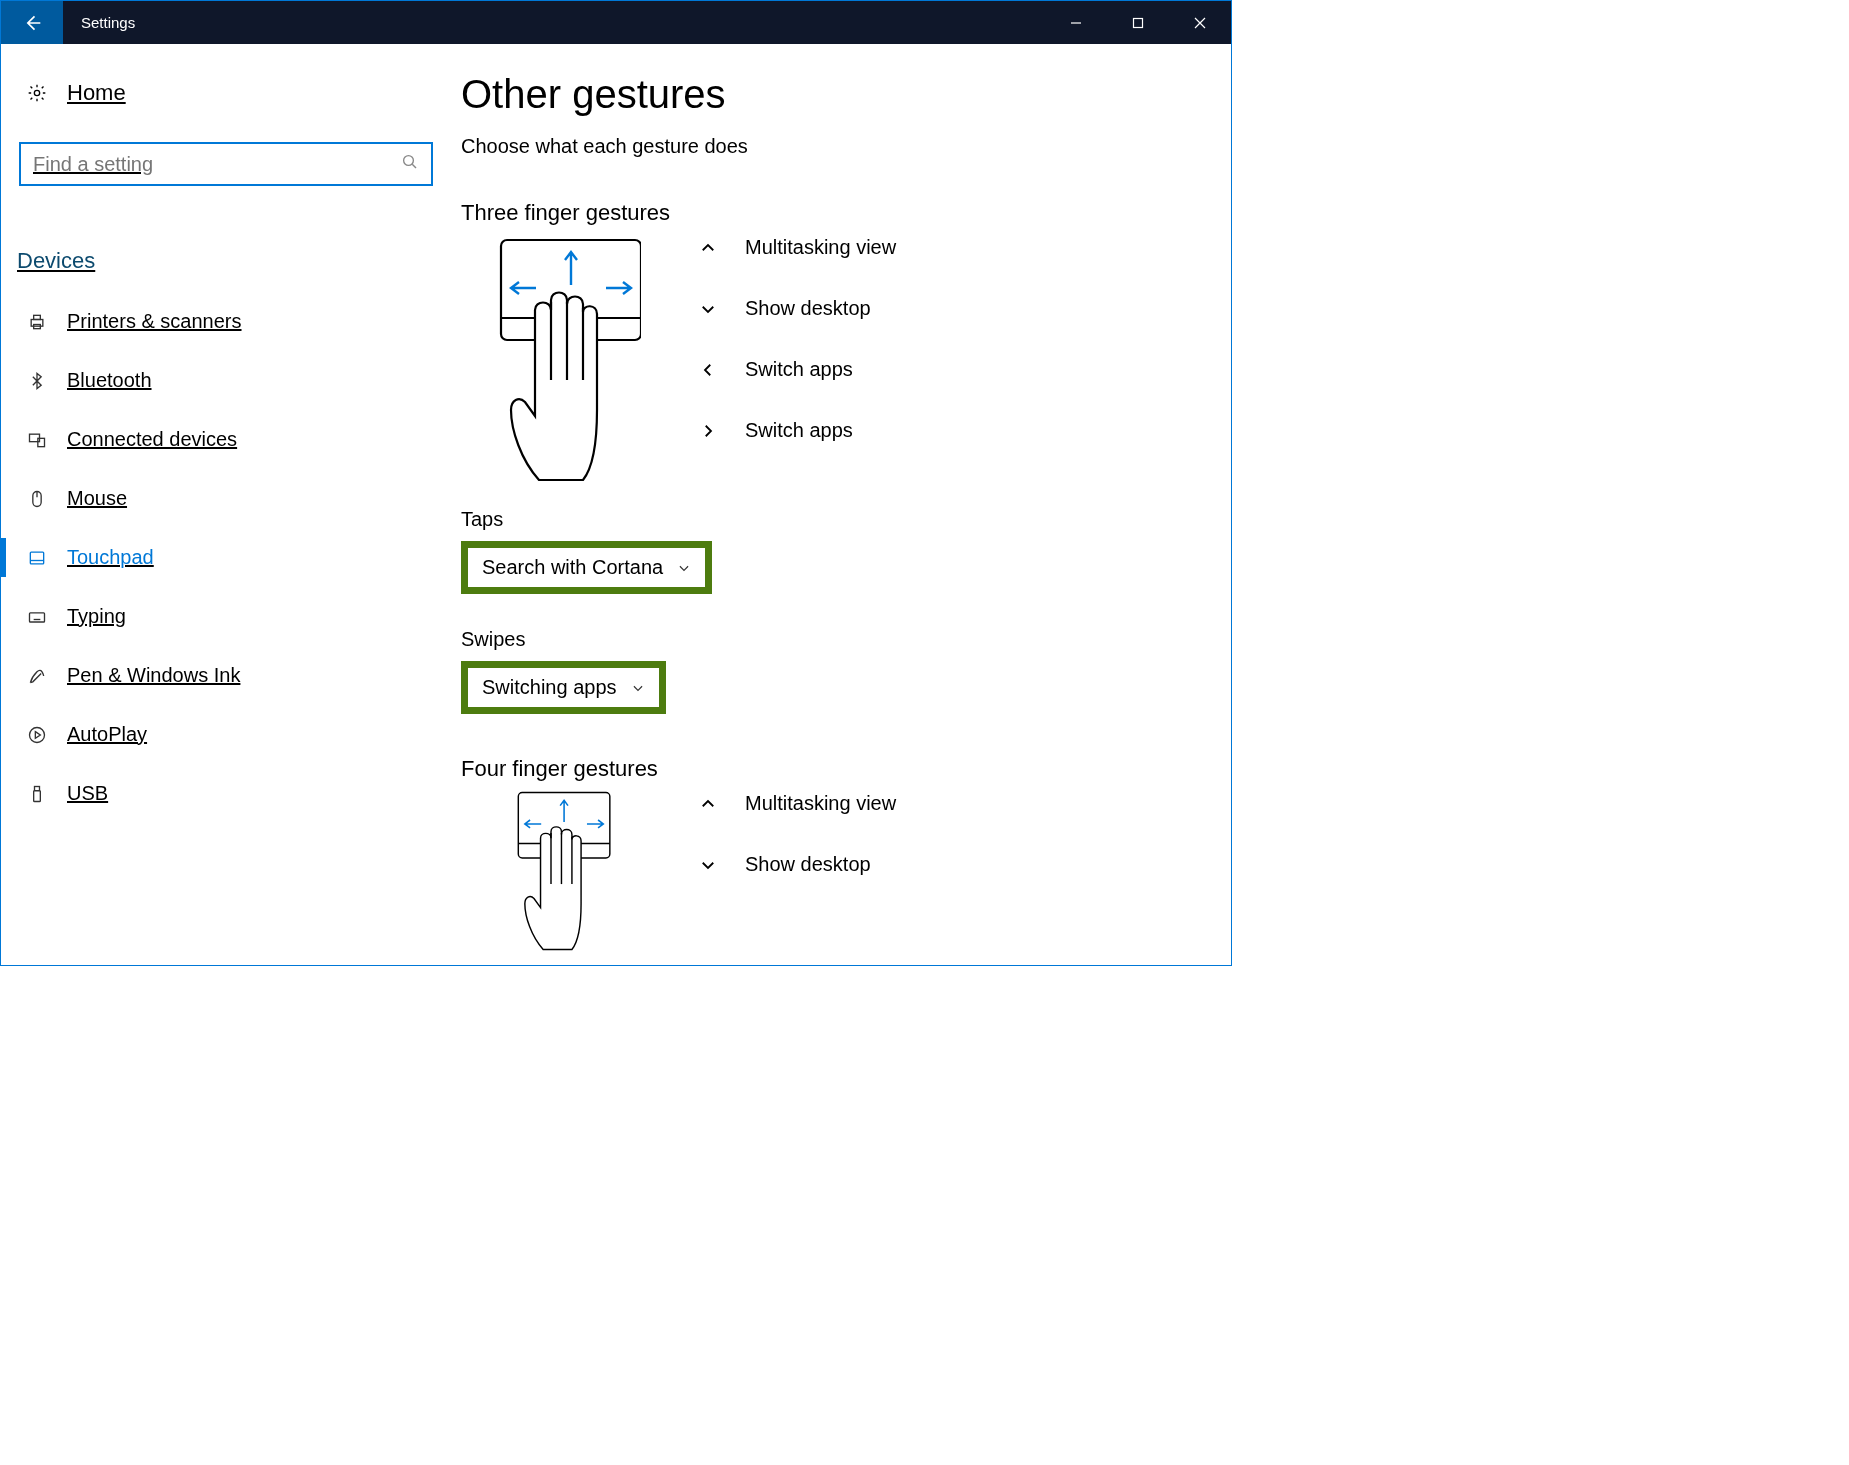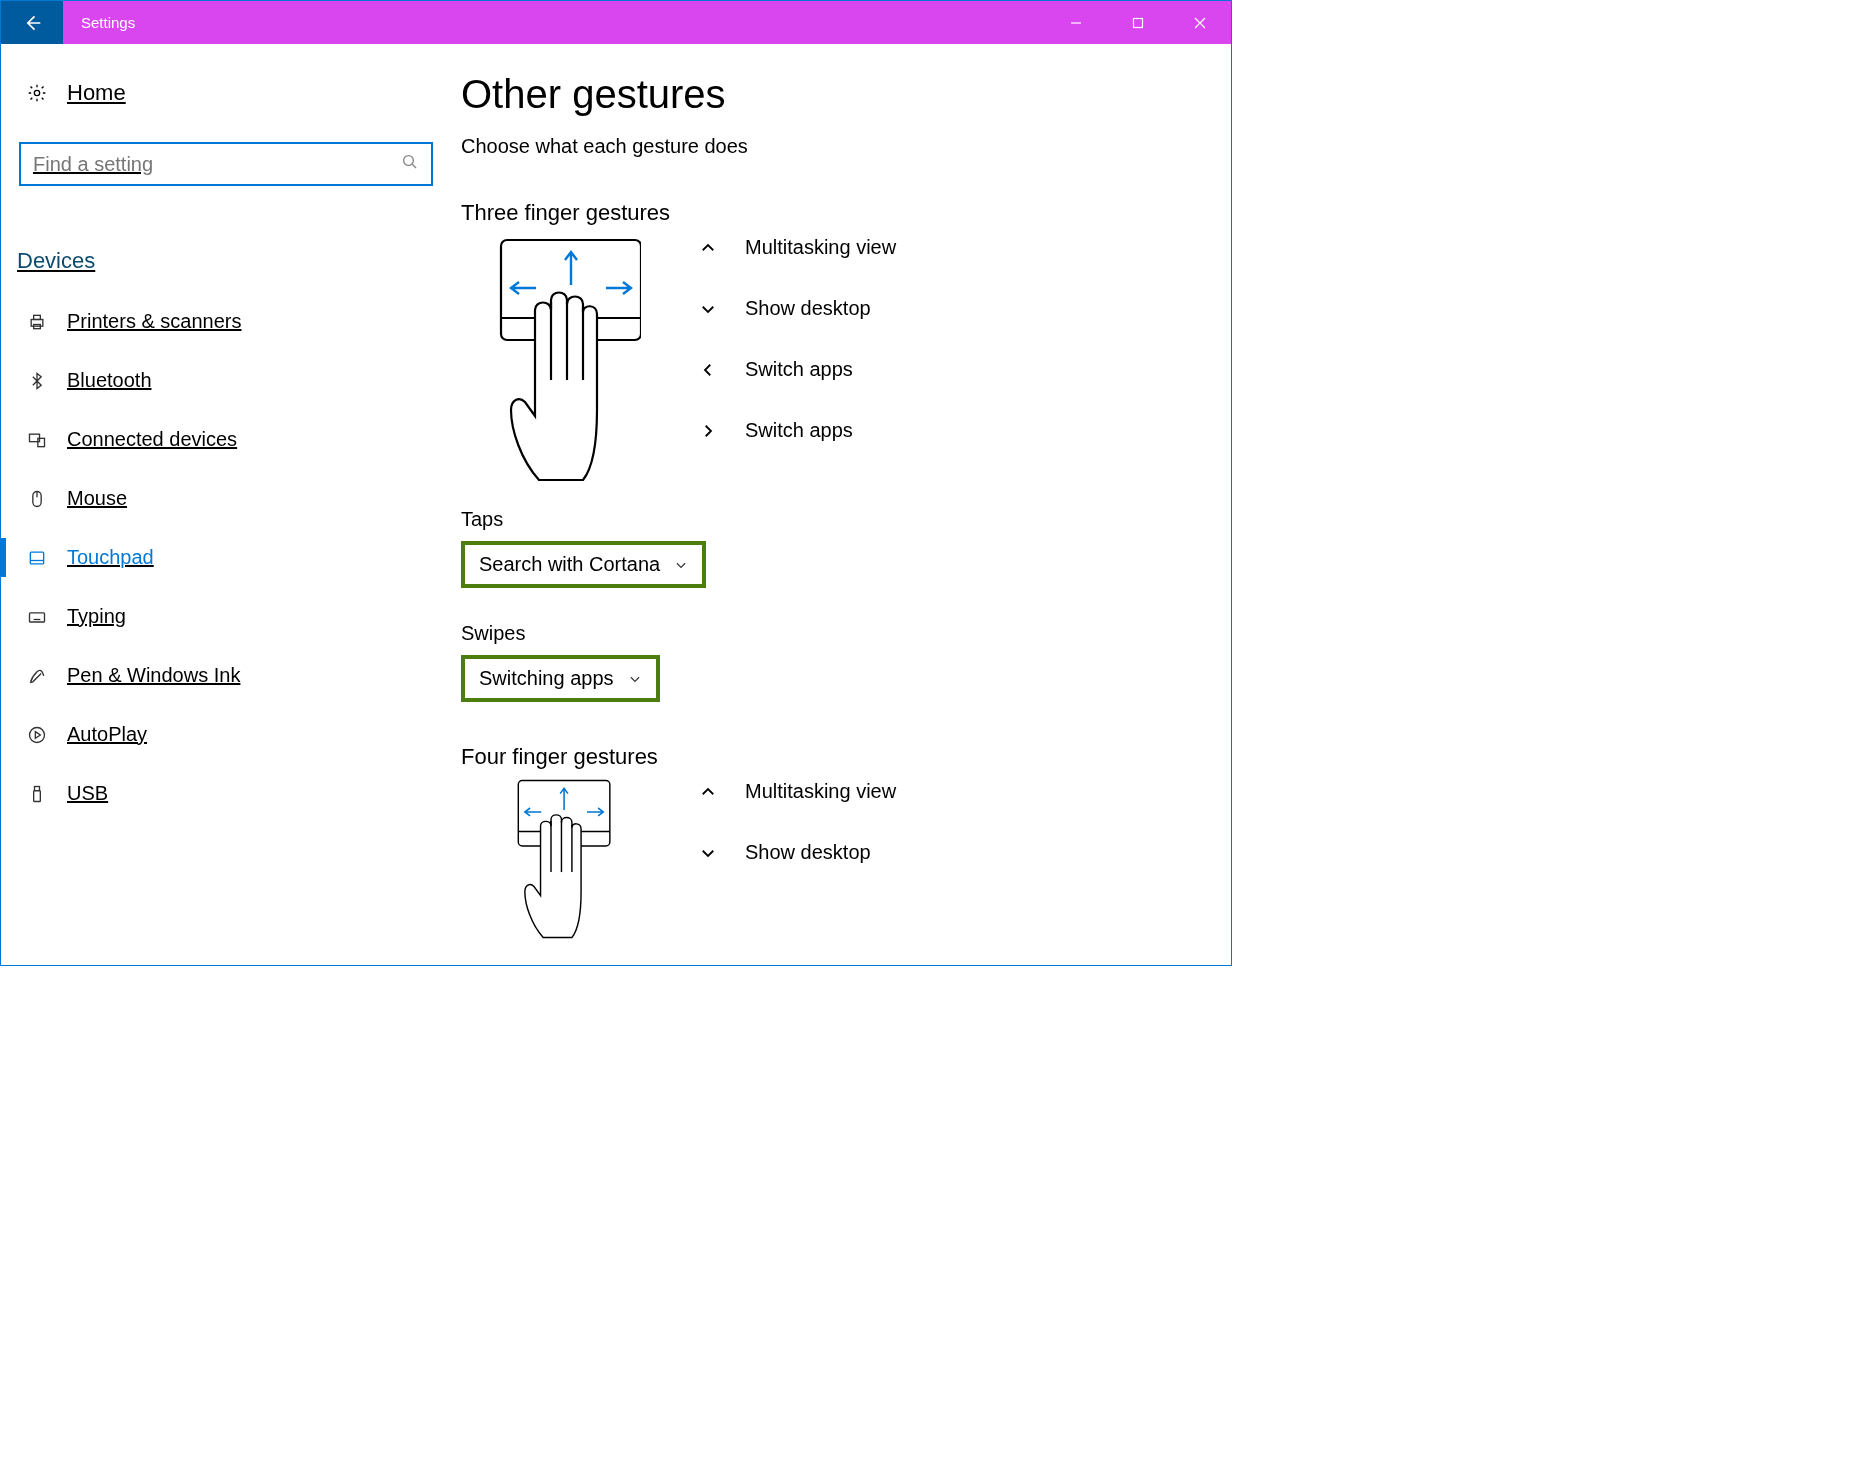--- a/index.html
+++ b/index.html
@@ -6,21 +6,21 @@
   body {
     font-family: "Segoe UI", -apple-system, sans-serif;
     background: #fff;
     width: 1232px;
     height: 966px;
     overflow: hidden;
     border: 1px solid #0078d7;
   }
   .titlebar {
     height: 43px;
-    background: #d946ef;
+    background: #0f172a;
     color: #fff;
     display: flex;
     align-items: stretch;
   }
   .back-btn {
     width: 62px;
     background: #005a9e;
     display: flex;
     align-items: center;
     justify-content: center;
@@ -144,21 +144,21 @@
     align-items: center;
     gap: 26px;
     font-size: 20px;
   }
   .grow .chev { width: 22px; display:flex; justify-content:center; }
   .grow .chev svg { width: 18px; height: 18px; stroke:#000; stroke-width:2.4; fill:none; }
 
   .field-label { margin-top: 14px; font-size: 20px; }
   .combo {
     margin-top: 10px;
-    border: 4px solid #4d7c0f;
+    border: 7px solid #4d7c0f;
     display: inline-flex;
     align-items: center;
     gap: 14px;
     padding: 8px 14px;
     font-size: 20px;
   }
   .combo svg { width: 14px; height: 14px; stroke:#333; stroke-width:2; fill:none; }
 
   .icon-slot svg { width: 20px; height: 20px; }
 </style>

